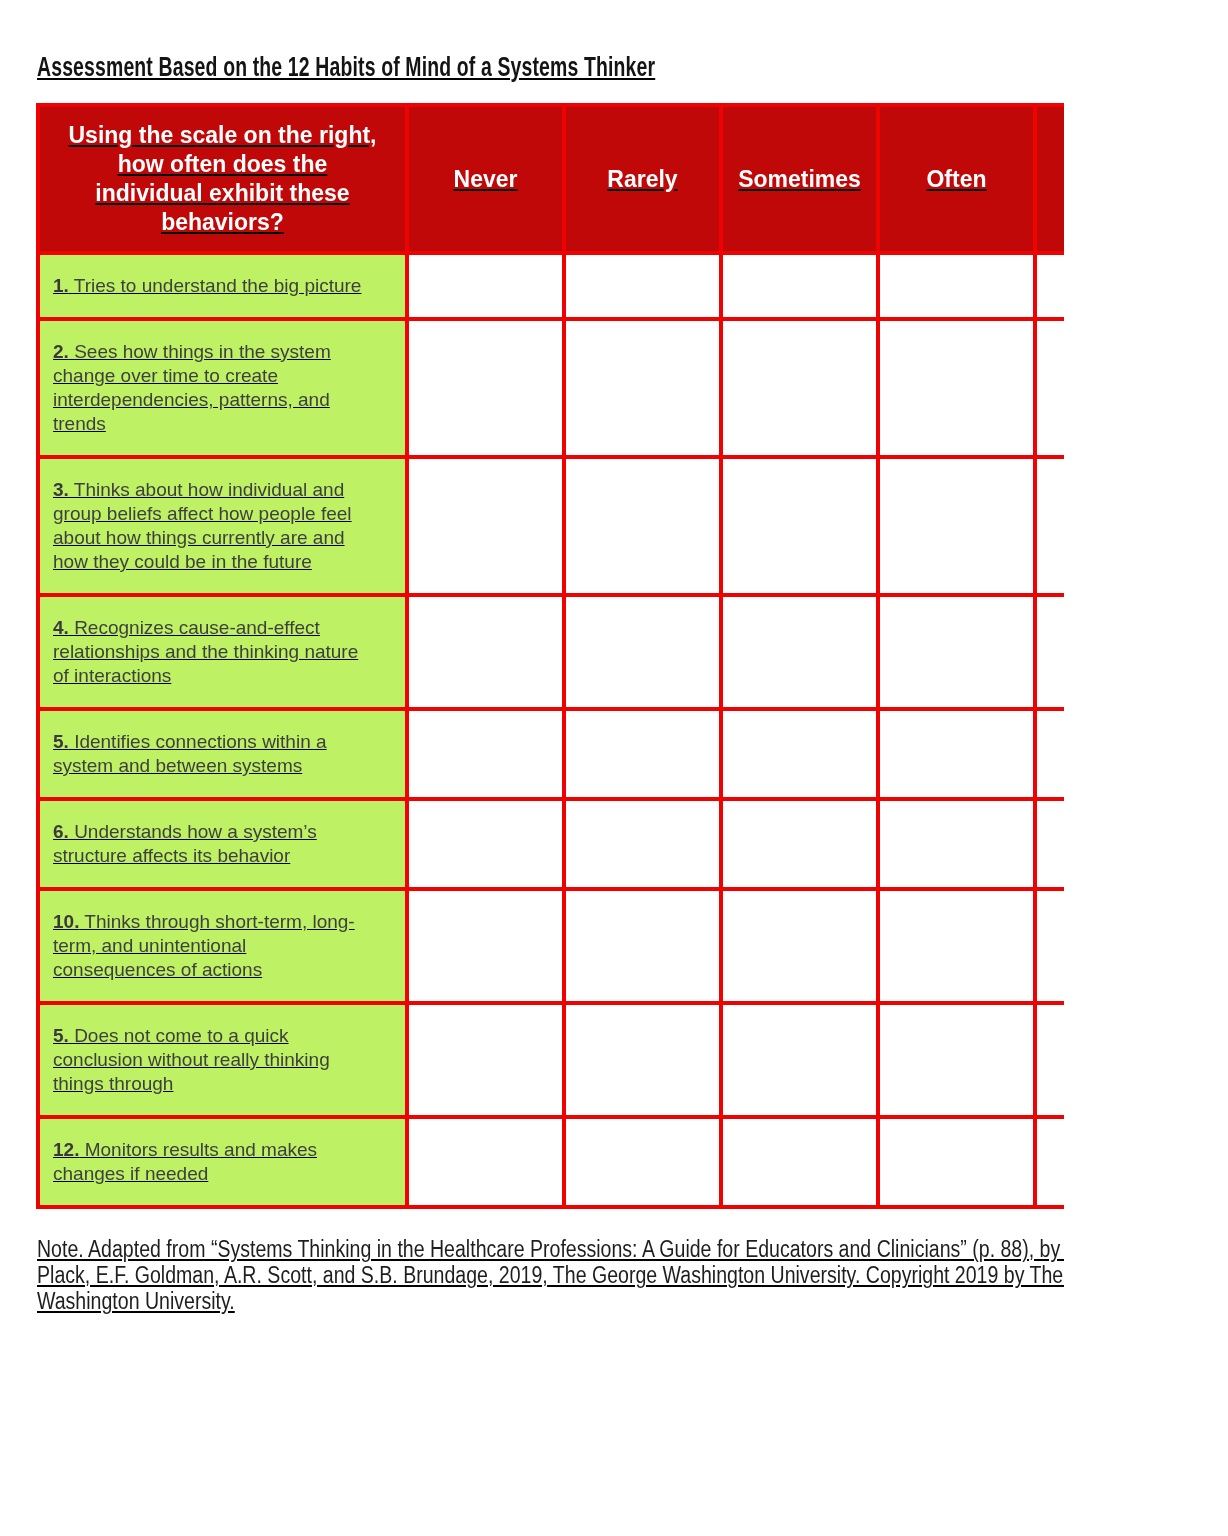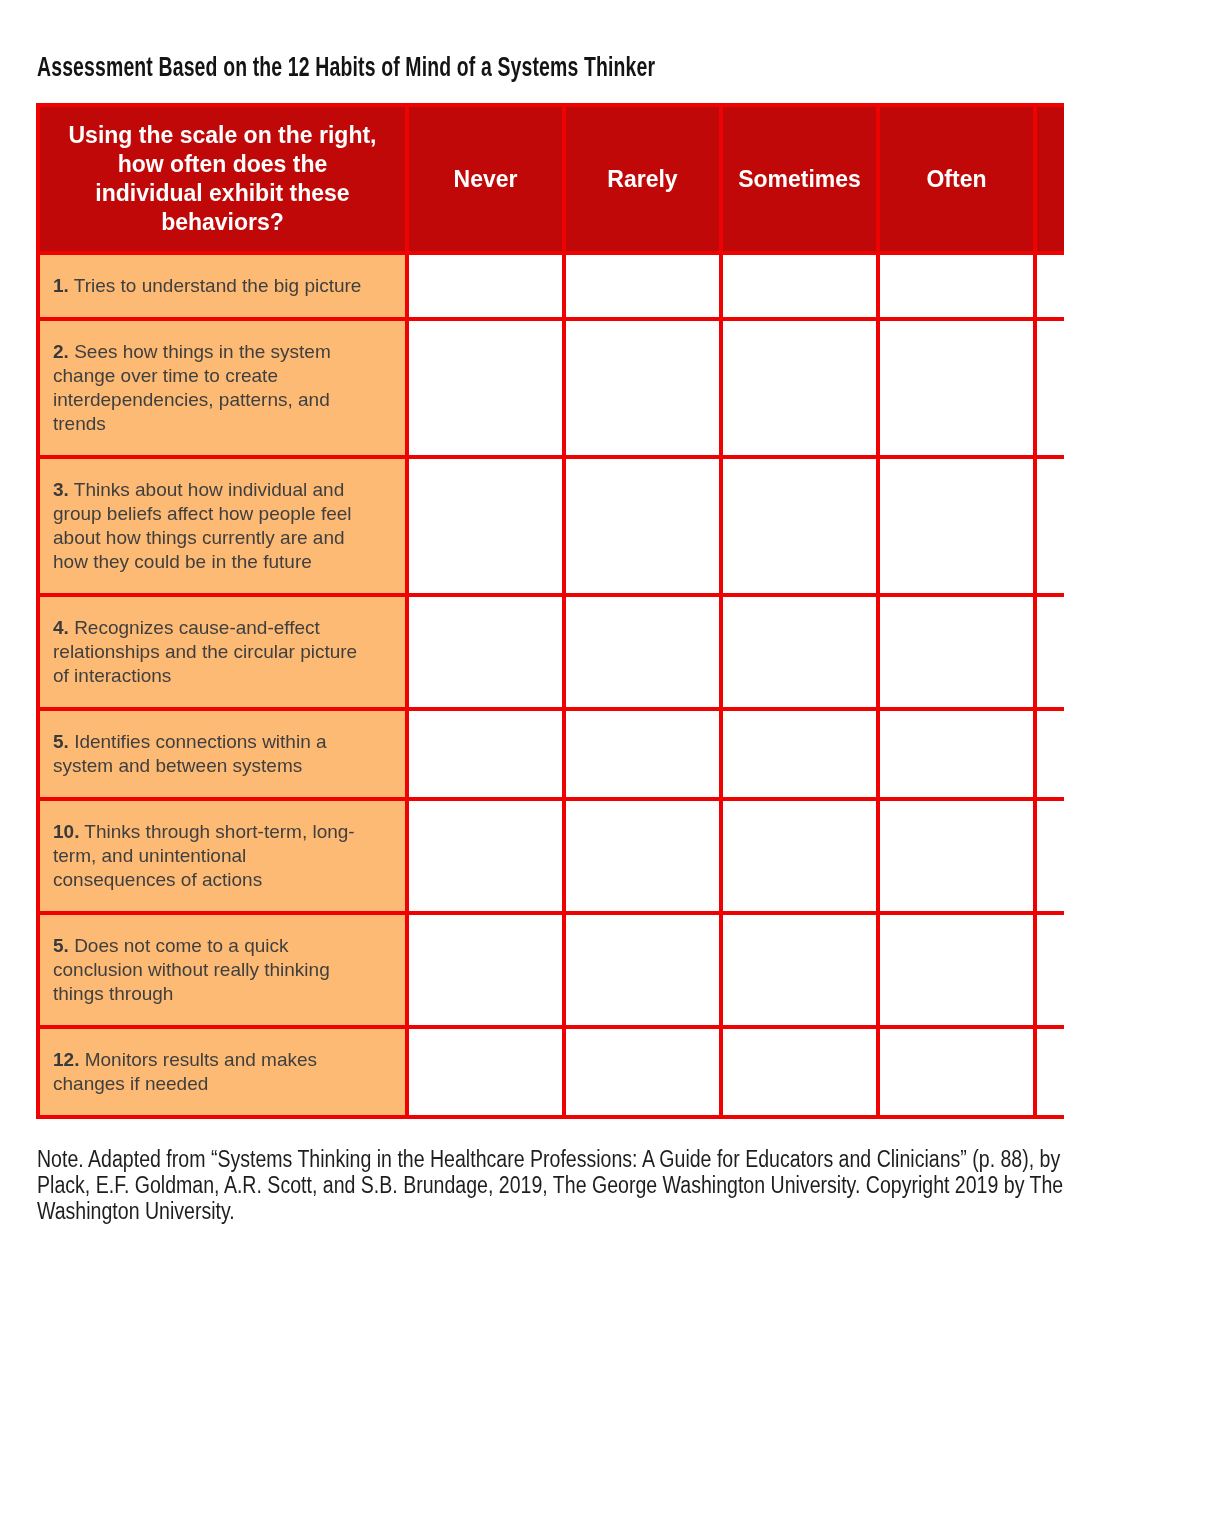--- a/index.html
+++ b/index.html
@@ -2,21 +2,21 @@
 <html><head>
 <meta charset="utf-8">
 <style>
   * { box-sizing: border-box; }
   html, body {
     margin: 0; padding: 0;
     width: 1228px; height: 1536px;
     background: #ffffff;
     font-family: "Liberation Sans", sans-serif;
   }
-  .page { width: 1064px; height: 1536px; overflow: hidden; }
+  .page { width: 1064px; height: 1536px; overflow: hidden; text-decoration: underline; }
 
   
   .title {
     margin: 52px 0 0 37px;
     font-size: 27px;
     font-weight: 700;
     line-height: 30px;
     color: #141414;
     white-space: nowrap;
     transform: scaleX(0.72);
@@ -44,21 +44,21 @@
     vertical-align: middle;
   }
   th.q-head {
     white-space: pre-line;
     line-height: 29px;
     padding: 14px 6px;
   }
   th.scale-head { padding: 0 4px; }
 
   td.q {
-    background: #fdba74;
+    background: #bef264;
     color: #3f3f3f;
     font-size: 19px;
     line-height: 24px;
     padding: 19px 8px 19px 13px;
     white-space: pre-line;
     vertical-align: middle;
     text-align: left;
   }
   td.q b { color: #3a3a3a; }
   td.rating { background: #ffffff; }
@@ -130,31 +130,40 @@
 about how things currently are and
 how they could be in the future</span></td>
         <td class="rating"></td>
         <td class="rating"></td>
         <td class="rating"></td>
         <td class="rating"></td>
         <td class="rating"></td>
       </tr>
       <tr>
         <td class="q"><b>4.</b><span> Recognizes cause-and-effect
-relationships and the circular picture
+relationships and the thinking nature
 of interactions</span></td>
         <td class="rating"></td>
         <td class="rating"></td>
         <td class="rating"></td>
         <td class="rating"></td>
         <td class="rating"></td>
       </tr>
       <tr>
         <td class="q"><b>5.</b><span> Identifies connections within a
 system and between systems</span></td>
+        <td class="rating"></td>
+        <td class="rating"></td>
+        <td class="rating"></td>
+        <td class="rating"></td>
+        <td class="rating"></td>
+      </tr>
+      <tr>
+        <td class="q"><b>6.</b><span> Understands how a system’s
+structure affects its behavior</span></td>
         <td class="rating"></td>
         <td class="rating"></td>
         <td class="rating"></td>
         <td class="rating"></td>
         <td class="rating"></td>
       </tr>
       <tr>
         <td class="q"><b>10.</b><span> Thinks through short-term, long-
 term, and unintentional
 consequences of actions</span></td>

